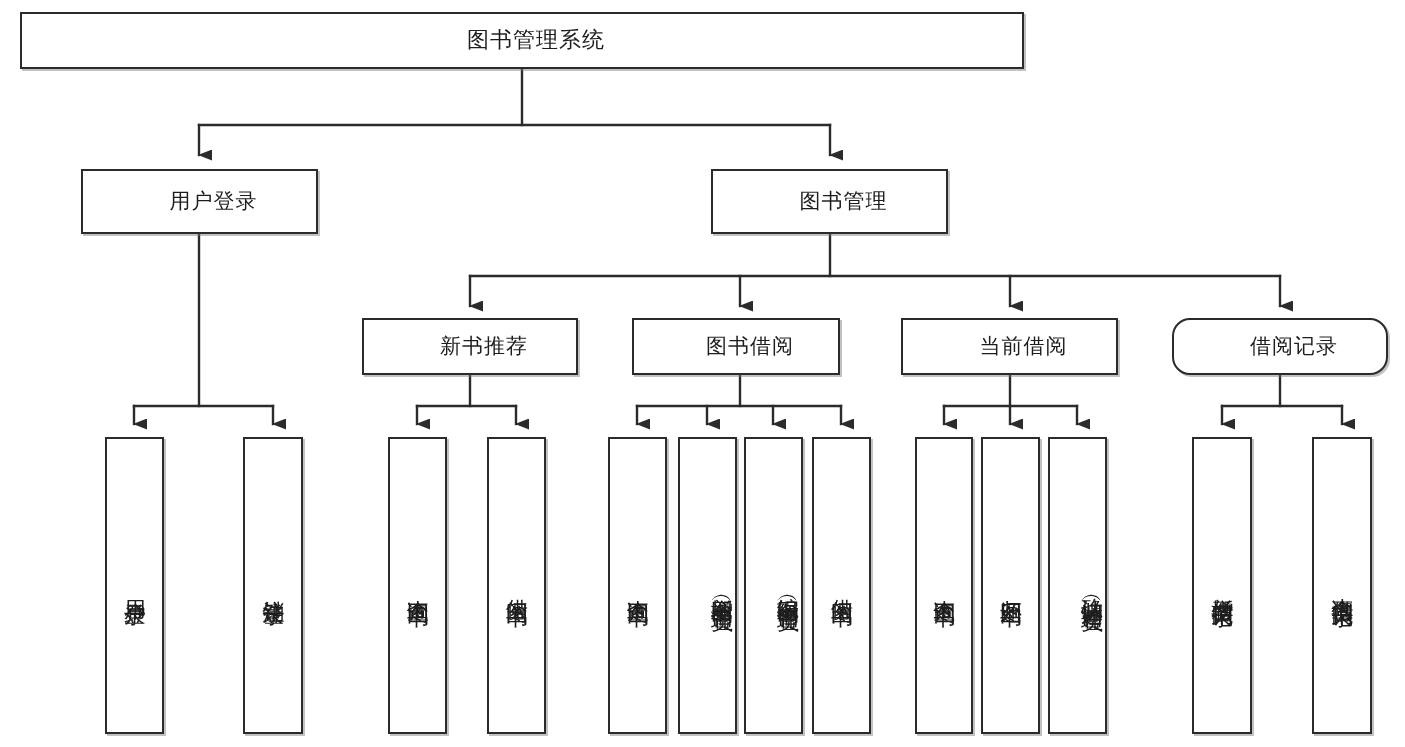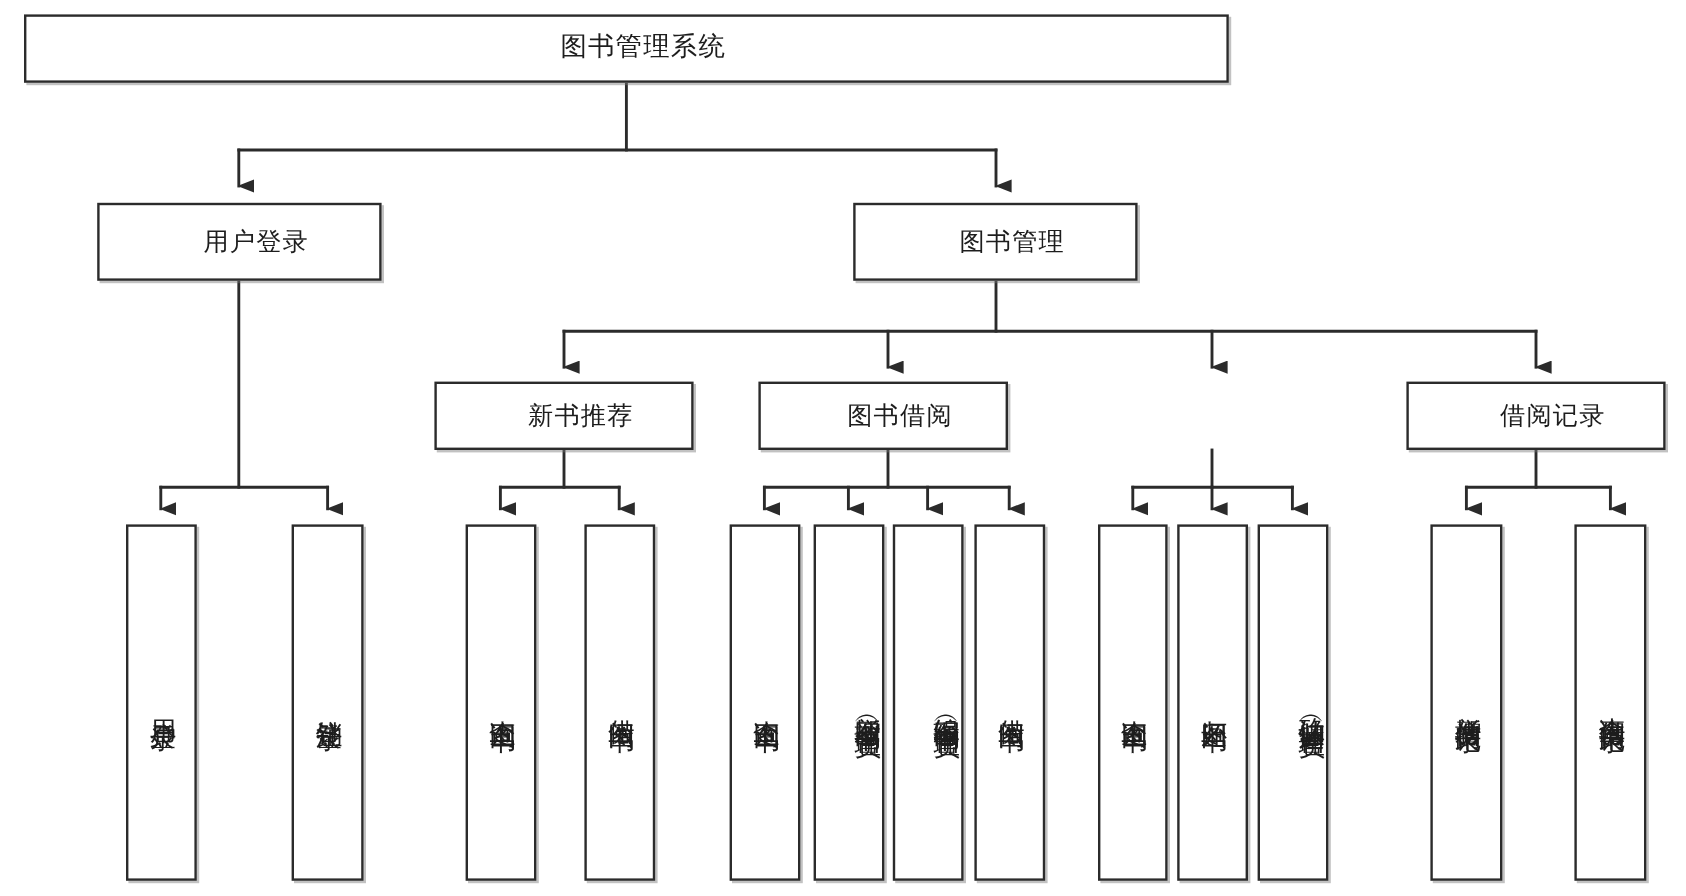--- a/index.html
+++ b/index.html
@@ -126,21 +126,22 @@
     </g>
   </svg>
 
   <div class="node horiz root" style="left: 20px; top: 12px; width: 1004px; height: 57px;">图书管理系统</div>
 
   <div class="node horiz" style="left: 81px; top: 169px; width: 237px; height: 65px;">用户登录</div>
   <div class="node horiz" style="left: 711px; top: 169px; width: 237px; height: 65px;">图书管理</div>
 
   <div class="node horiz" style="left: 362px; top: 318px; width: 216px; height: 57px;">新书推荐</div>
   <div class="node horiz" style="left: 632px; top: 318px; width: 208px; height: 57px;">图书借阅</div>
-  <div class="node horiz" style="left: 1172px; top: 318px; width: 216px; height: 57px;">借阅记录</div>
+  <div class="node horiz" style="left: 901px; top: 318px; width: 217px; height: 57px;">当前借阅</div>
+  <div class="node horiz" style="left: 1172px; top: 318px; width: 216px; height: 57px; border-radius: 18px;">借阅记录</div>
 
   <div class="node vert mid" style="left: 105px; top: 437px; width: 59px; height: 297px;">用户登录</div>
   <div class="node vert mid" style="left: 243px; top: 437px; width: 60px; height: 297px;">注销登录</div>
   <div class="node vert mid" style="left: 388px; top: 437px; width: 59px; height: 297px;">查询图书</div>
   <div class="node vert mid" style="left: 487px; top: 437px; width: 59px; height: 297px;">借阅图书</div>
   <div class="node vert mid" style="left: 608px; top: 437px; width: 59px; height: 297px;">查询图书</div>
   <div class="node vert" style="left: 678px; top: 437px; width: 59px; height: 297px;">新增图书（管理员）</div>
   <div class="node vert" style="left: 744px; top: 437px; width: 59px; height: 297px;">编辑图书（管理员）</div>
   <div class="node vert mid" style="left: 812px; top: 437px; width: 59px; height: 297px;">借阅图书</div>
   <div class="node vert mid" style="left: 915px; top: 437px; width: 58px; height: 297px;">查询图书</div>

